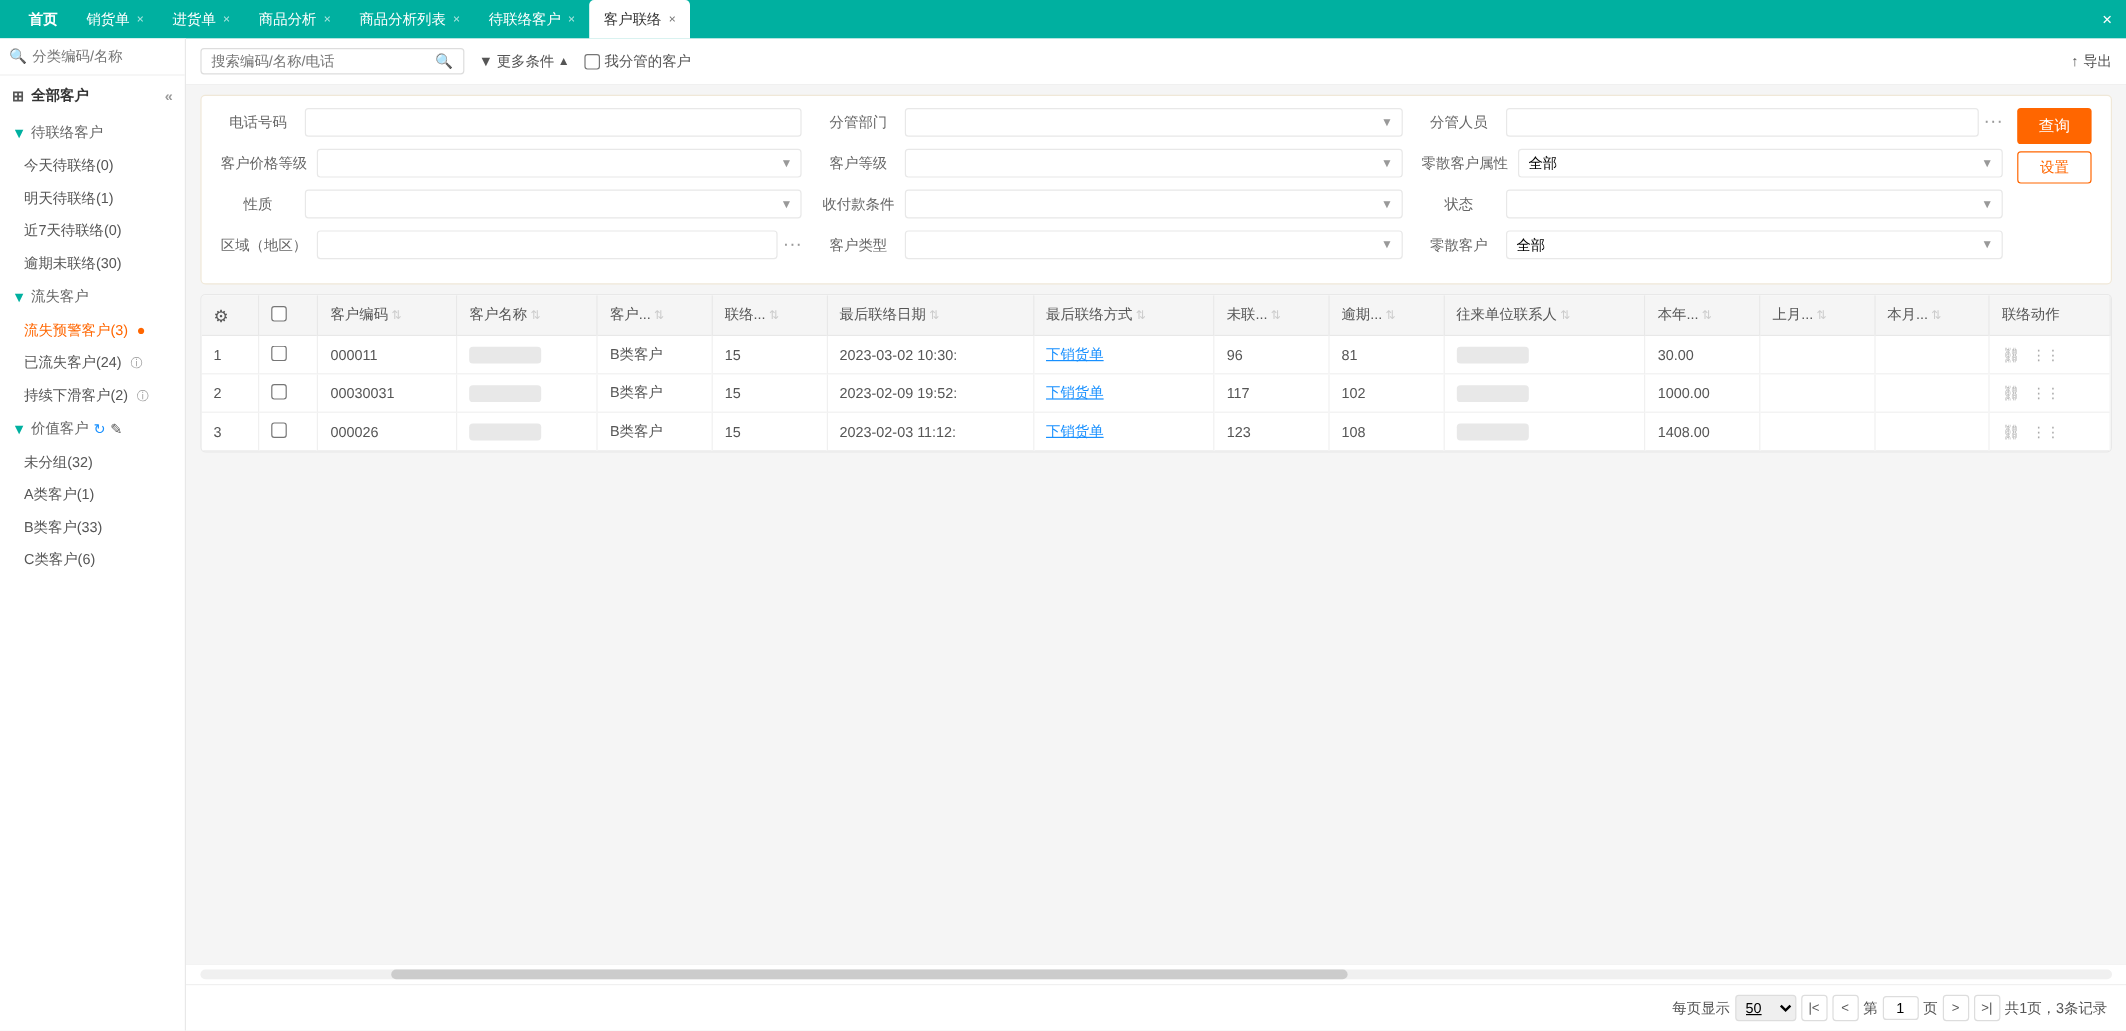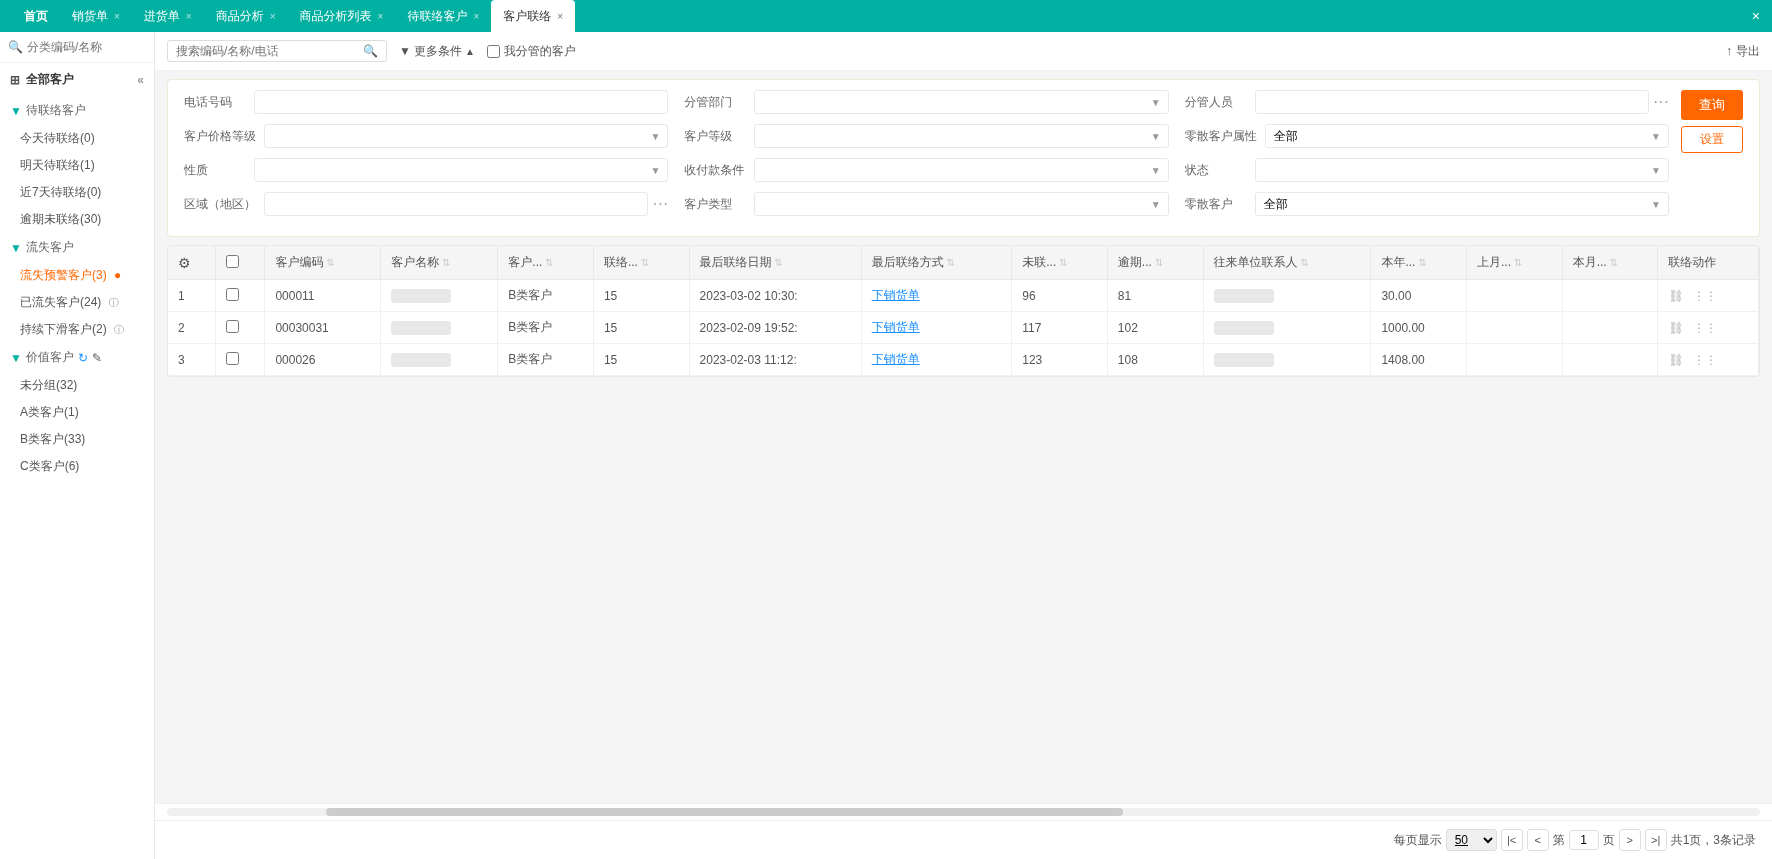--- a/index.html
+++ b/index.html
@@ -197,21 +197,21 @@
       display: flex;
       align-items: center;
       flex: 1;
       min-width: 0;
     }
     .filter-label {
       color: #666;
       font-size: 12px;
       white-space: nowrap;
       min-width: 70px;
-      text-align: left;
+      text-align: center;
       padding-right: 8px;
     }
     .filter-input {
       flex: 1;
       border: 1px solid #e8e8e8;
       border-radius: 3px;
       padding: 4px 8px;
       font-size: 12px;
       outline: none;
       background: #fff;

